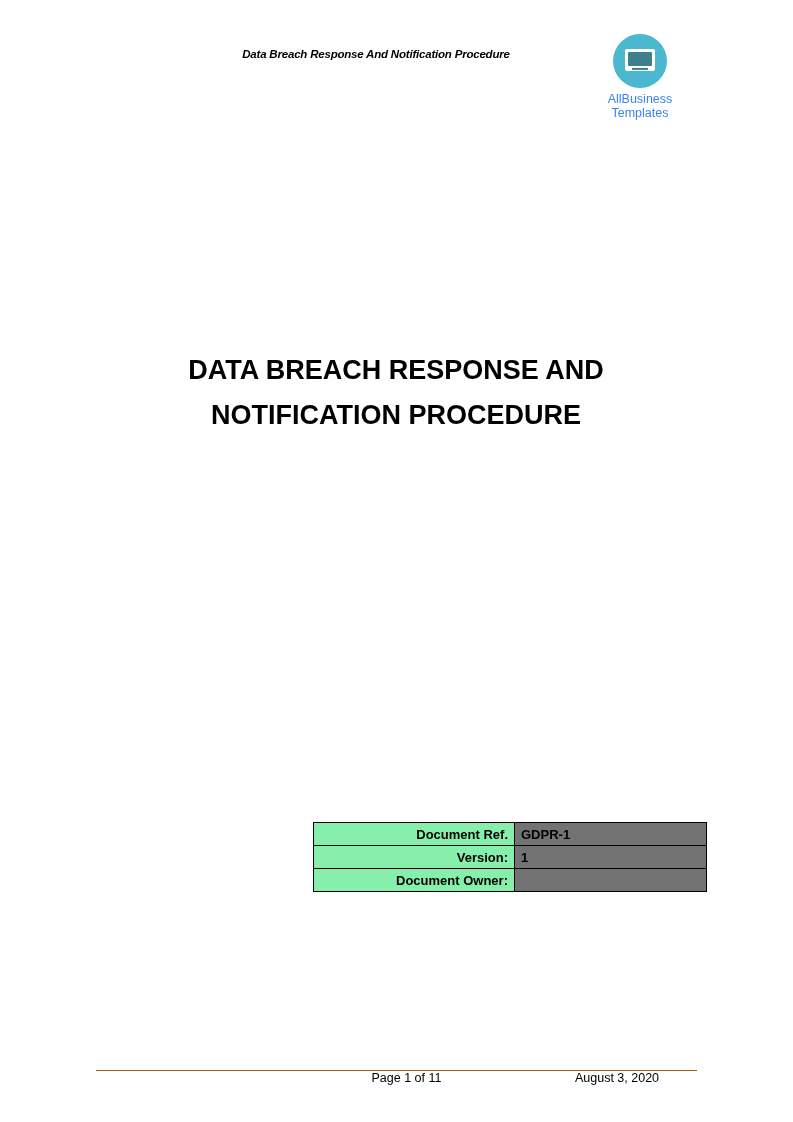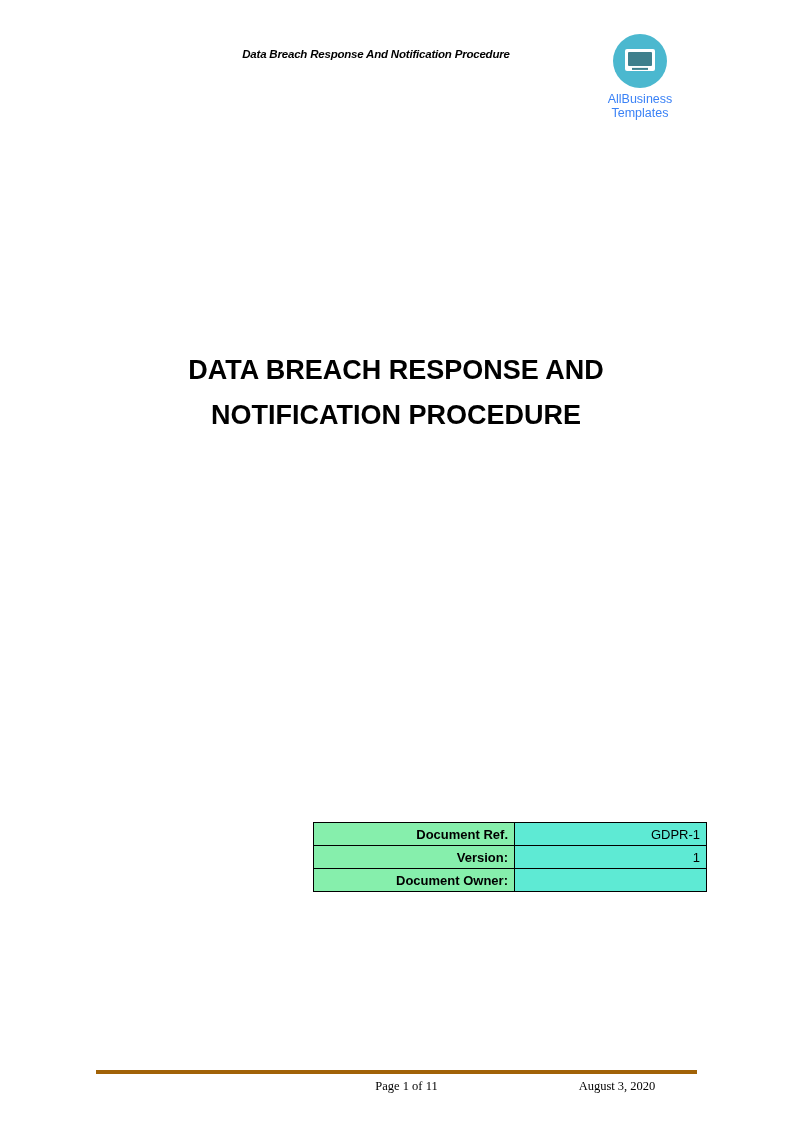--- a/index.html
+++ b/index.html
@@ -130,33 +130,32 @@
     vertical-align: middle;
   }
   .meta-label {
     width: 198px;
     background: #86efac;
     text-align: right;
     font-weight: bold;
   }
   .meta-value {
     width: 190px;
-    background: #5eead4;
-    text-align: right;
+    background: #737373;
+    font-weight: bold;
   }
 
   
   .footer {
     position: absolute;
     left: 96px;
     right: 96px;
     top: 1070px;
-    border-top: 4px solid #a16207;
-    padding-top: 5px;
-    font-family: Liberation Serif, serif;
+    border-top: 1px solid #a16207;
+    font-family: Liberation Sans, sans-serif;
     font-size: 12.5px;
   }
   .footer-inner {
     position: relative;
     height: 34px;
   }
   .footer-page {
     position: absolute;
     left: 0;
     right: 0;

